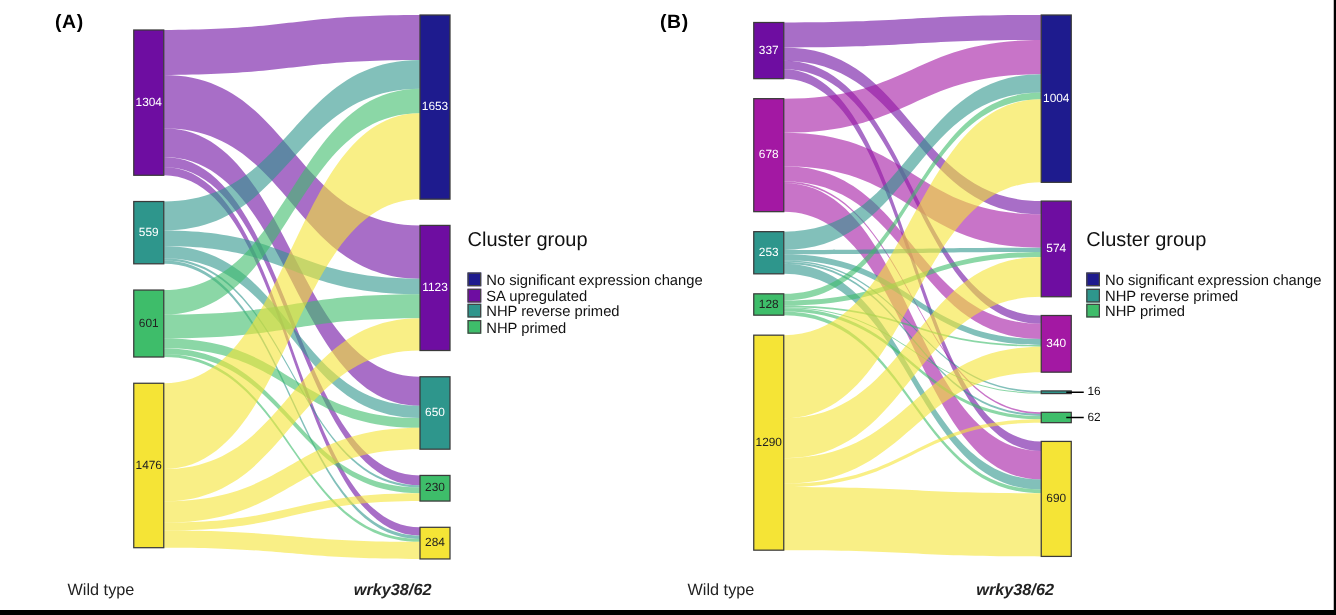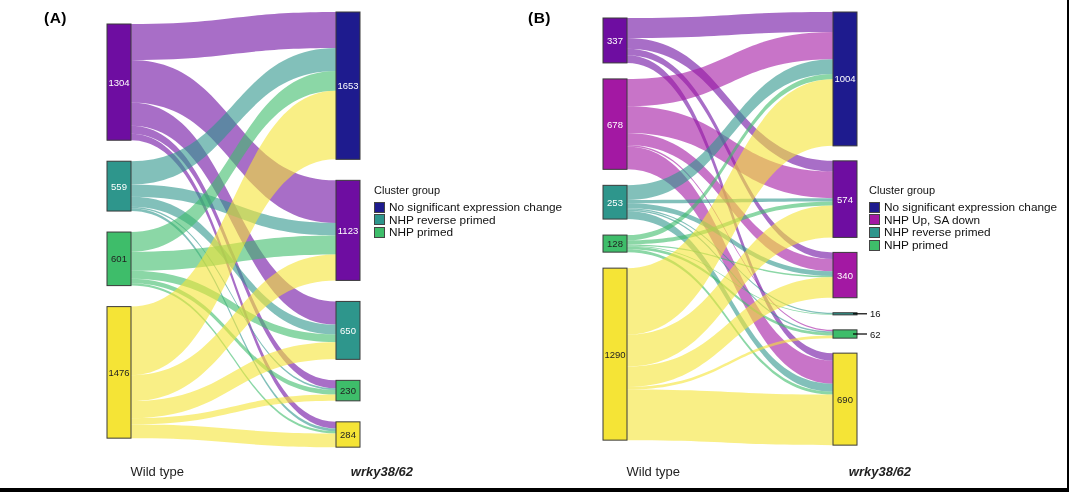--- a/index.html
+++ b/index.html
@@ -4,25 +4,25 @@
 <style>
   html,body {margin:0; padding:0; background:#fff;}
   body {font-family:"Liberation Sans", sans-serif;}
   .canvas {
     position:relative; width:1069px; height:492px; background:#fff;
     border-right:2px solid #000; border-bottom:4px solid #000;
     box-sizing:border-box; overflow:hidden;
   }
   .sankey-svg {position:absolute; top:0;}
   .panel-label {position:absolute; font-weight:bold; font-size:15.5px; color:#000; letter-spacing:0.5px;}
-  .axis-label {position:absolute; top:464px; width:130px; text-align:right; font-size:13px; color:#222;}
+  .axis-label {position:absolute; top:464px; width:130px; text-align:left; font-size:13px; color:#222;}
   .axis-label.italic {font-style:italic;font-weight:bold;}
   .legend {position:absolute;}
-  .legend-title {font-size:11px; color:#111; margin-bottom:5px;}
-  .legend-item {display:flex; align-items:center; height:12.6px;}
+  .legend-title {font-size:16px; color:#111; margin-bottom:16px;}
+  .legend-item {display:flex; height:12.6px;}
   .legend-swatch {width:11px; height:11px; border:1px solid #444; box-sizing:border-box; margin-right:4px; flex:none;}
   .legend-label {font-size:11.8px; color:#111; white-space:nowrap; line-height:12.6px;}
 </style>
 </head>
 <body>
 
 <div class="canvas">
 
   <svg id="sankey-a" class="sankey-svg" style="left:0;" width="530" height="492">
       <g>
@@ -138,41 +138,41 @@
   <div class="axis-label italic" style="left:781px;">wrky38/62</div>
 
   <div class="legend" style="left:374px; top:184px;">
     <div class="legend-title">Cluster group</div>
     <div id="legend-a-items">
         <div class="legend-item">
           <span class="legend-swatch" style="background: rgb(30, 27, 142);"></span>
           <span class="legend-label">No significant expression change</span>
         </div>
         <div class="legend-item">
+          <span class="legend-swatch" style="background: rgb(110, 13, 161);"></span>
+          <span class="legend-label">SA upregulated</span>
+        </div>
+        <div class="legend-item">
           <span class="legend-swatch" style="background: rgb(46, 150, 140);"></span>
           <span class="legend-label">NHP reverse primed</span>
         </div>
         <div class="legend-item">
           <span class="legend-swatch" style="background: rgb(62, 189, 106);"></span>
           <span class="legend-label">NHP primed</span>
         </div>
       </div>
   </div>
   <div class="legend" style="left:869px; top:184px;">
     <div class="legend-title">Cluster group</div>
     <div id="legend-b-items">
         <div class="legend-item">
           <span class="legend-swatch" style="background: rgb(30, 27, 142);"></span>
           <span class="legend-label">No significant expression change</span>
         </div>
         <div class="legend-item">
-          <span class="legend-swatch" style="background: rgb(163, 24, 163);"></span>
-          <span class="legend-label">NHP Up, SA down</span>
-        </div>
-        <div class="legend-item">
           <span class="legend-swatch" style="background: rgb(46, 150, 140);"></span>
           <span class="legend-label">NHP reverse primed</span>
         </div>
         <div class="legend-item">
           <span class="legend-swatch" style="background: rgb(62, 189, 106);"></span>
           <span class="legend-label">NHP primed</span>
         </div>
       </div>
   </div>
 

